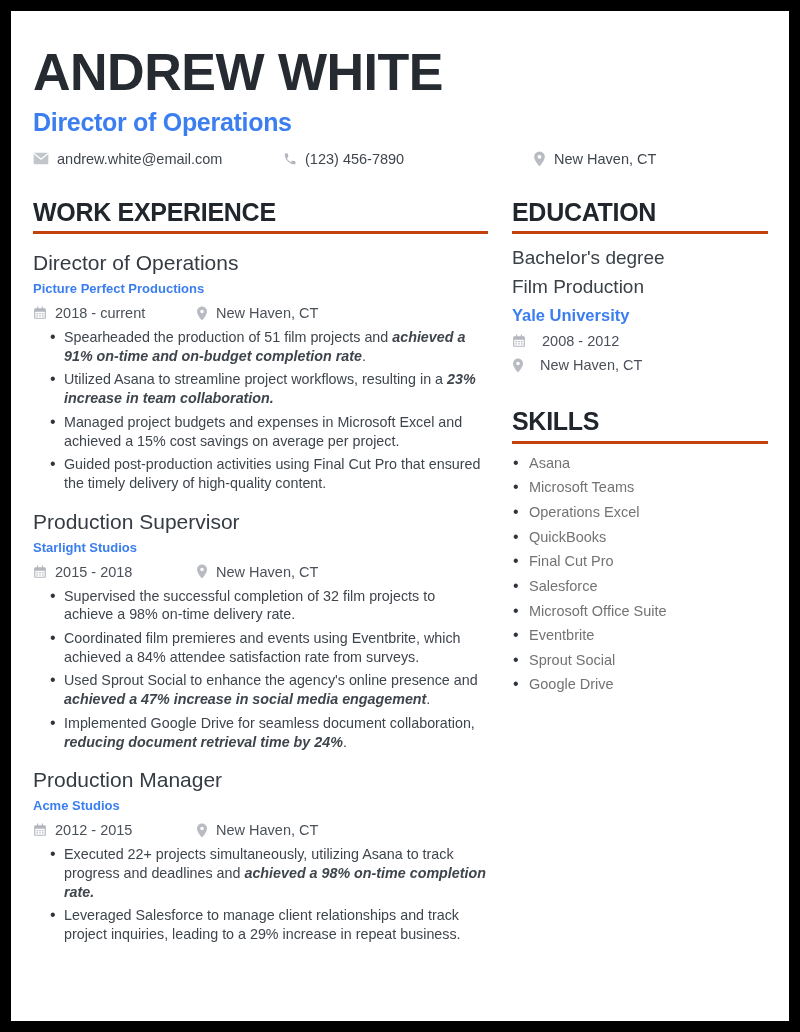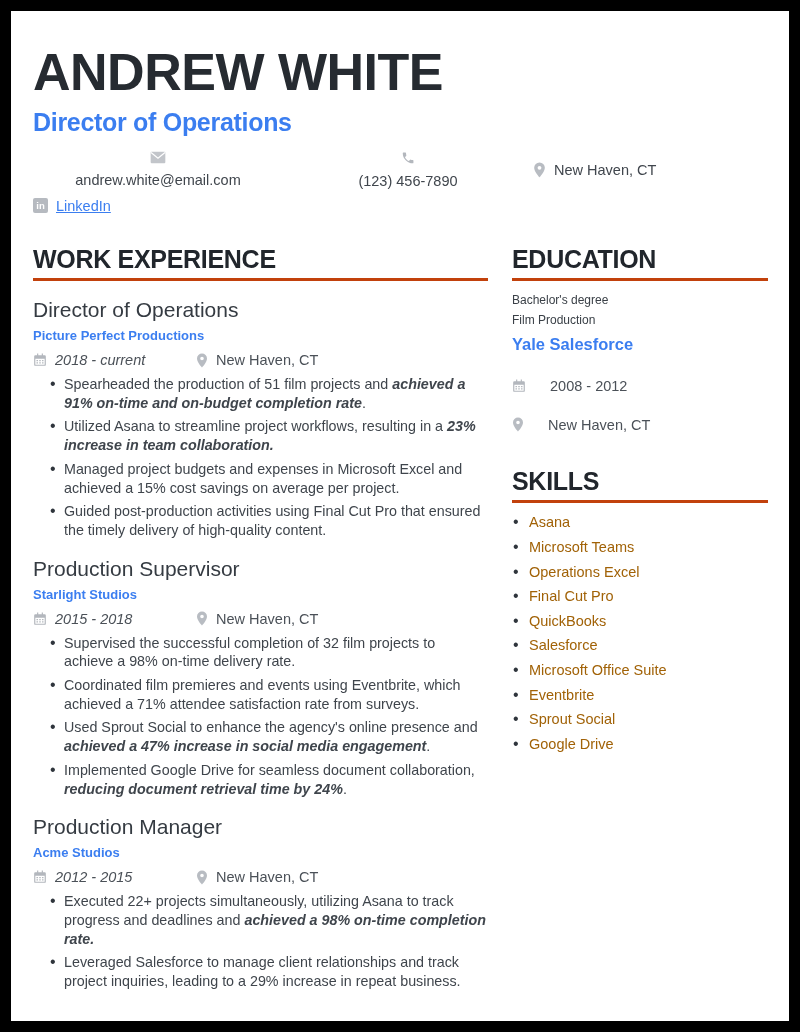--- a/index.html
+++ b/index.html
@@ -28,21 +28,21 @@
     font-size: 25px; line-height: 1.1;
     font-weight: 700; letter-spacing: -0.3px;
     color: #3b7ef0;
   }
   .contact-row { display: flex; align-items: center; margin-top: 14px; }
   .contact-row.second { margin-top: 9px; }
   .contact-item {
     display: flex; align-items: center; gap: 8px;
     font-size: 14.5px; color: #40464d;
   }
-  .contact-item.w { width: 250px; flex-direction: column; }
+  .contact-item.w { width: 250px; }
   .icon { flex: none; display: inline-flex; align-items: center; justify-content: center; }
   .linkedin-badge {
     width: 15px; height: 15px; border-radius: 2px;
     background: #b6bac0; color: #fff;
     font-size: 9.5px; font-weight: 700; line-height: 15px;
     text-align: center; display: inline-block;
   }
   a.link { color: #3b7ef0; text-decoration: underline; }
   
   .main { display: flex; gap: 24px; margin-top: 32px; }
@@ -55,42 +55,42 @@
     color: #21262c;
     border-bottom: 3px solid #c2410c;
   }
   
   .job { margin-top: 16px; }
   .job + .job { }
   .job-title { margin: 0; font-size: 21px; font-weight: 400; color: #353b42; line-height: 1.2; }
   .company  { margin-top: 6px; font-size: 13px; font-weight: 700; color: #3b7ef0; line-height: 1.2; }
   .meta { display: flex; align-items: center; margin-top: 8px; }
   .meta-item { display: flex; align-items: center; gap: 8px; font-size: 14.5px; color: #4b5158; }
-  .meta-item.date { width: 163px; font-style: italic; }
+  .meta-item.date { width: 163px; }
   ul.bullets { margin: 7px 0 0 0; padding: 0; list-style: none; }
   ul.bullets li {
     position: relative; padding-left: 31px; margin-bottom: 5px;
     font-size: 14.3px; line-height: 1.31; color: #3f454c;
   }
   ul.bullets li::before {
     content: "\2022"; position: absolute; left: 17px; top: -1px;
     color: #2f353c; font-size: 16px;
   }
   ul.bullets em { font-style: italic; font-weight: 700; }
   
-  .edu-line { margin: 5px 0 0 0; font-size: 12px; color: #3a4047; line-height: 1.25; }
+  .edu-line { margin: 5px 0 0 0; font-size: 19px; color: #3a4047; line-height: 1.25; }
   .edu-line.first { margin-top: 12px; }
   .edu-school { margin: 6px 0 0 0; font-size: 16.5px; font-weight: 700; color: #3b7ef0; line-height: 1.25; }
-  .edu-meta { display: flex; align-items: center; gap: 24px; margin-top: 23px; font-size: 14.5px; color: #4b5158; }
+  .edu-meta { display: flex; align-items: center; gap: 16px; margin-top: 8px; font-size: 14.5px; color: #4b5158; }
   
   .skills-section { margin-top: 35px; }
   ul.skills { margin: 10px 0 0 0; padding: 0; list-style: none; }
   ul.skills li {
     position: relative; padding-left: 17px; margin-bottom: 6.5px;
-    font-size: 14.5px; line-height: 1.25; color: #a16207;
+    font-size: 14.5px; line-height: 1.25; color: #737373;
   }
   ul.skills li::before {
     content: "\2022"; position: absolute; left: 1px; top: -1px;
     color: #2f353c; font-size: 16px;
   }
 </style>
 </head>
 <body>
 
 <div class="page">
@@ -119,28 +119,20 @@
     <div class="contact-item">
       <span class="icon">
         <svg width="13" height="16" viewBox="0 0 24 30">
             <path d="M12 1a10 10 0 0 0-10 10c0 7.4 10 18 10 18s10-10.6 10-18A10 10 0 0 0 12 1zm0 13.6a3.6 3.6 0 1 1 0-7.2 3.6 3.6 0 0 1 0 7.2z" fill="#b8bcc2"></path>
           </svg>
       </span>
       <span>New Haven, CT</span>
     </div>
   </div>
 
-  <div class="contact-row second">
-    <div class="contact-item">
-      <span class="icon">
-          <span class="linkedin-badge">in</span>
-        </span>
-      <a class="link" href="#">LinkedIn</a>
-    </div>
-  </div>
 
   <div class="main">
 
     <div class="col-left">
       <h2 class="section-heading">WORK EXPERIENCE</h2>
       <div id="jobs-container">
           <article class="job">
             <h3 class="job-title">Director of Operations</h3>
             <div class="company">Picture Perfect Productions</div>
             <div class="meta">
@@ -178,21 +170,21 @@
               </span>
               <span class="meta-item">
                 <svg width="12" height="15" viewBox="0 0 24 30">
                   <path d="M12 1a10 10 0 0 0-10 10c0 7.4 10 18 10 18s10-10.6 10-18A10 10 0 0 0 12 1zm0 13.6a3.6 3.6 0 1 1 0-7.2 3.6 3.6 0 0 1 0 7.2z" fill="#b8bcc2"></path>
                 </svg>
                 <span>New Haven, CT</span>
               </span>
             </div>
             <ul class="bullets">
               <li><span>Supervised the successful completion of 32 film projects to achieve a 98% on-time delivery rate.</span></li>
-              <li><span>Coordinated film premieres and events using Eventbrite, which achieved a 71% attendee satisfaction rate from surveys.</span></li>
+              <li><span>Coordinated film premieres and events using Eventbrite, which achieved a 84% attendee satisfaction rate from surveys.</span></li>
               <li><span>Used Sprout Social to enhance the agency's online presence and </span><em>achieved a 47% increase in social media engagement</em><span>.</span></li>
               <li><span>Implemented Google Drive for seamless document collaboration, </span><em>reducing document retrieval time by 24%</em><span>.</span></li>
             </ul>
           </article>
           <article class="job">
             <h3 class="job-title">Production Manager</h3>
             <div class="company">Acme Studios</div>
             <div class="meta">
               <span class="meta-item date">
                 <svg width="14" height="14" viewBox="0 0 24 24">
@@ -214,21 +206,21 @@
             </ul>
           </article>
         </div>
     </div>
 
     <div class="col-right">
       <section>
         <h2 class="section-heading">EDUCATION</h2>
         <p class="edu-line first">Bachelor's degree</p>
         <p class="edu-line">Film Production</p>
-        <p class="edu-school">Yale Salesforce</p>
+        <p class="edu-school">Yale University</p>
         <div class="edu-meta">
           <span class="icon">
             <svg width="14" height="14" viewBox="0 0 24 24">
                 <path d="M7 1v3h2V1H7zm8 0v3h2V1h-2zM4 4a2 2 0 0 0-2 2v14a2 2 0 0 0 2 2h16a2 2 0 0 0 2-2V6a2 2 0 0 0-2-2H4zm0 6h16v10H4V10z" fill="#b3b7bd"></path>
                 <path d="M6 12h2.5v2H6zm4.75 0h2.5v2h-2.5zm4.75 0H18v2h-2.5zM6 16h2.5v2H6zm4.75 0h2.5v2h-2.5zm4.75 0H18v2h-2.5z" fill="#b3b7bd"></path>
               </svg>
           </span>
           <span>2008 - 2012</span>
         </div>
         <div class="edu-meta">
@@ -240,22 +232,22 @@
           <span>New Haven, CT</span>
         </div>
       </section>
 
       <section class="skills-section">
         <h2 class="section-heading">SKILLS</h2>
         <ul class="skills" id="skills-container">
             <li>Asana</li>
             <li>Microsoft Teams</li>
             <li>Operations Excel</li>
+            <li>QuickBooks</li>
             <li>Final Cut Pro</li>
-            <li>QuickBooks</li>
             <li>Salesforce</li>
             <li>Microsoft Office Suite</li>
             <li>Eventbrite</li>
             <li>Sprout Social</li>
             <li>Google Drive</li>
           </ul>
       </section>
     </div>
 
   </div>

